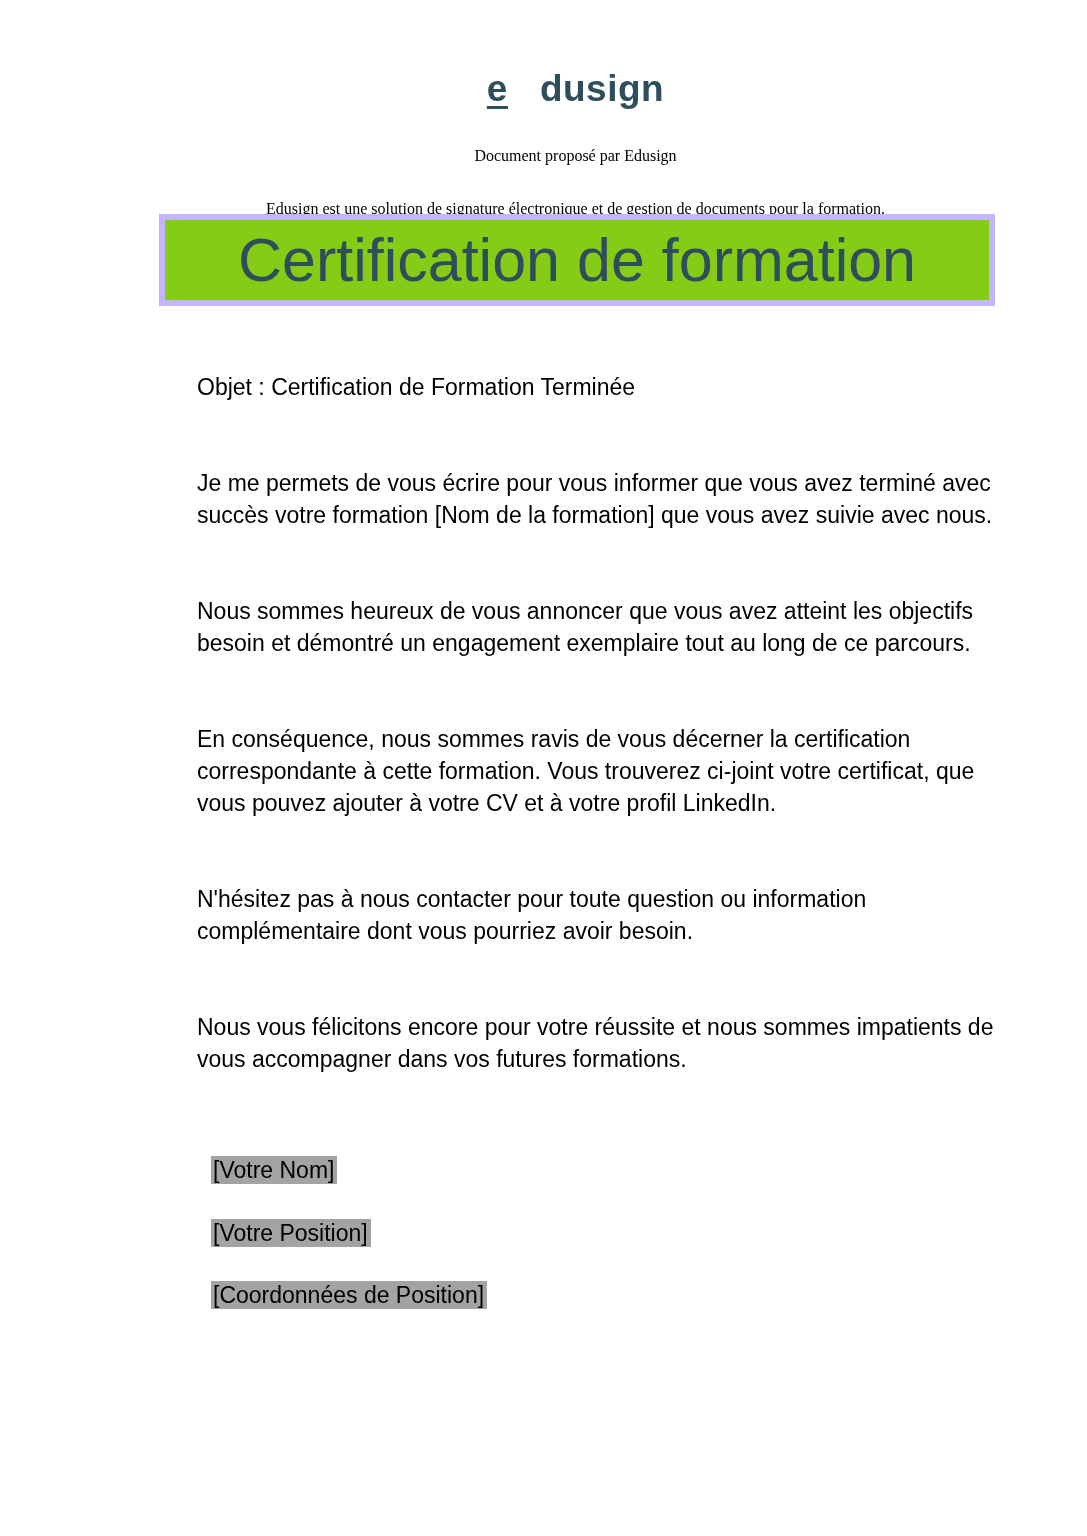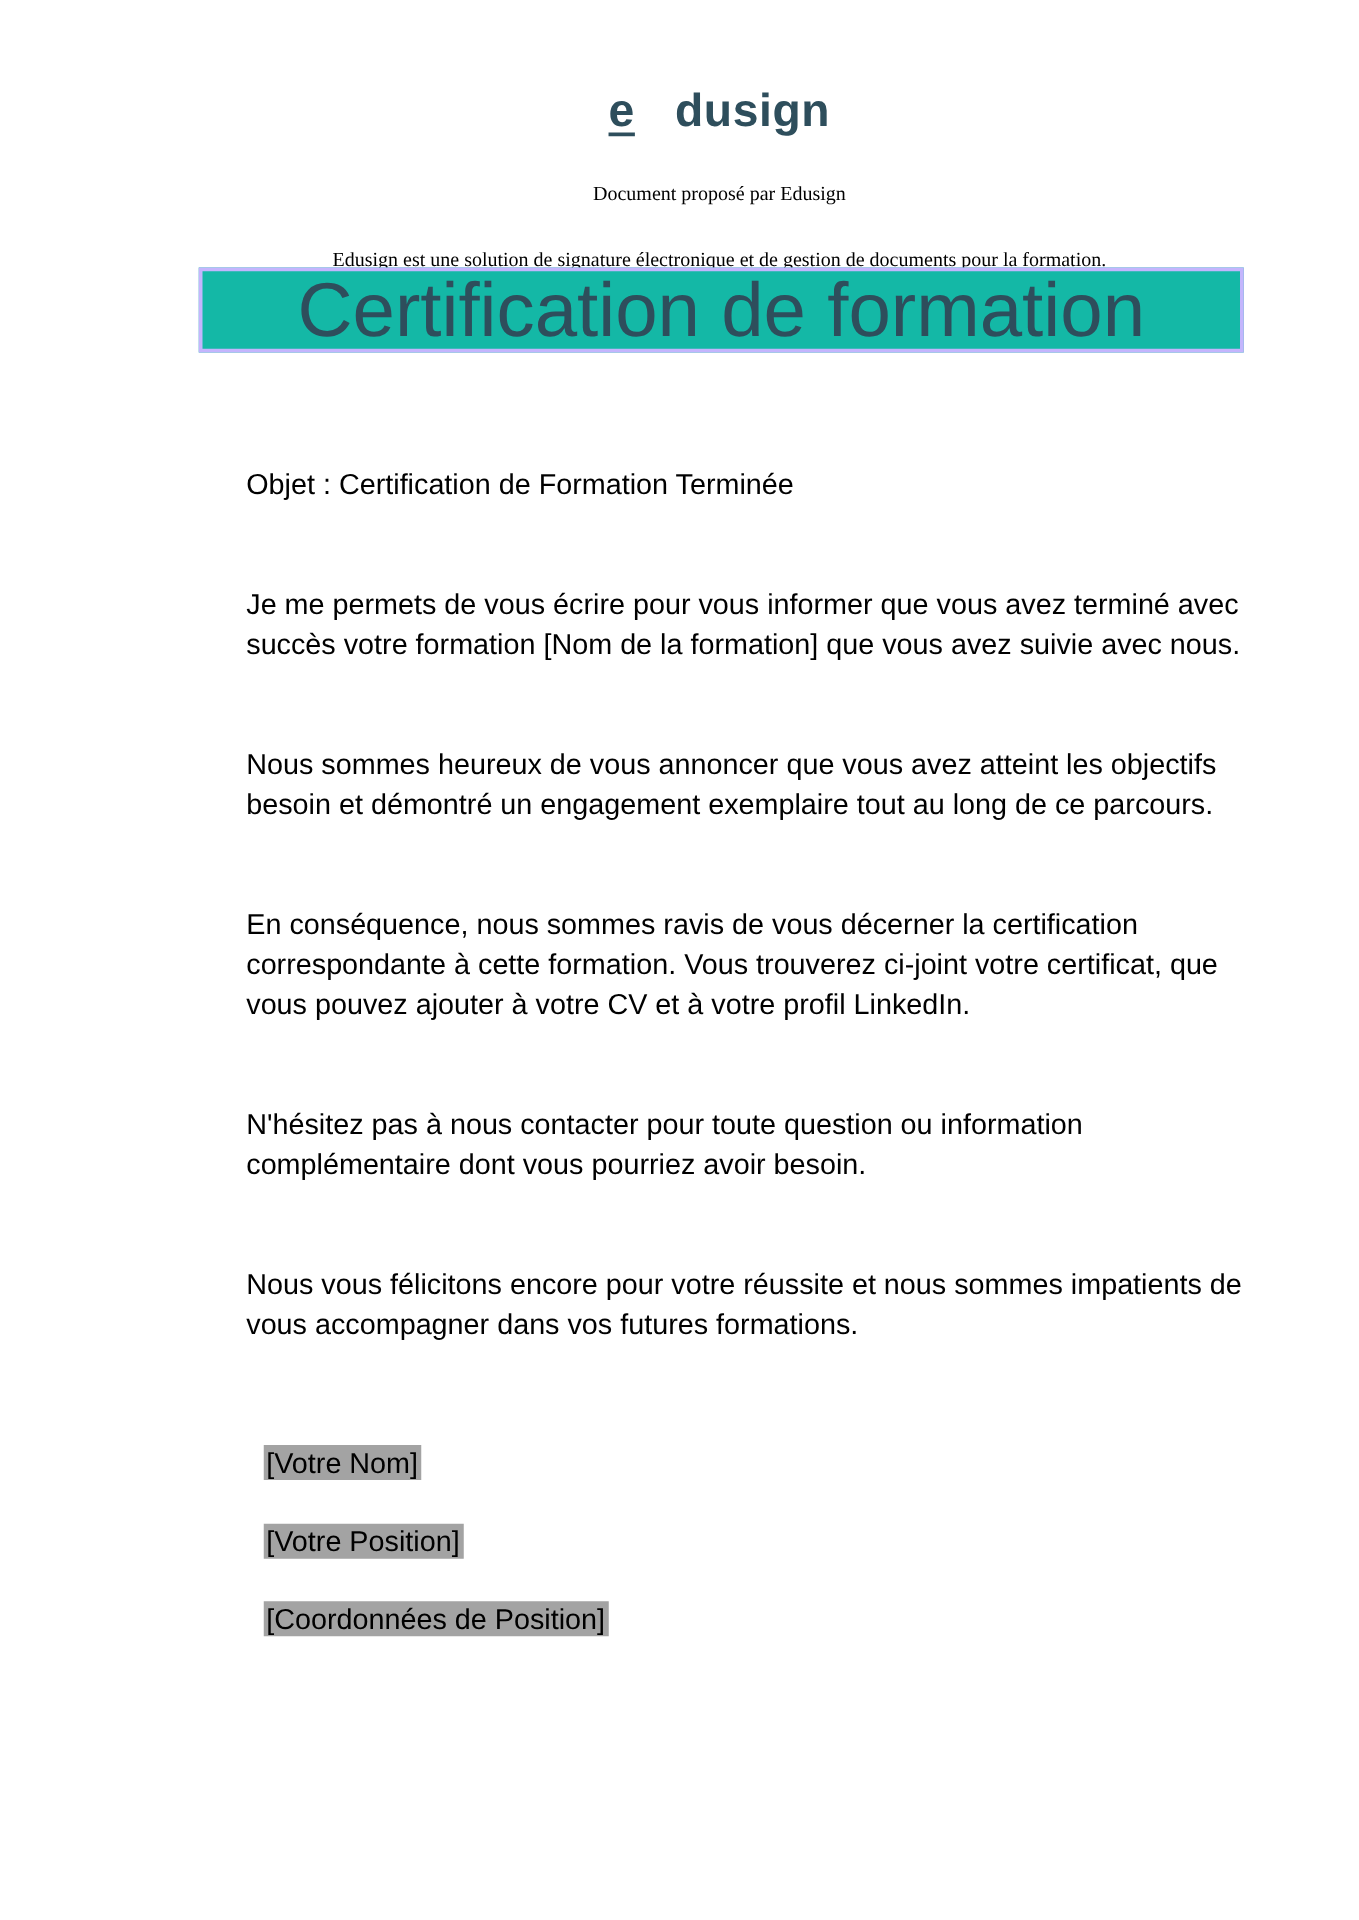--- a/index.html
+++ b/index.html
@@ -49,23 +49,23 @@
     text-decoration: underline;
     cursor: pointer;
   }
 
   
   .title-box {
     position: absolute;
     left: 127px;
     top: 182px;
     width: 836px;
-    height: 68px;
-    border: 3px solid #c4b5fd;
-    background: #14b8a6;
+    height: 92px;
+    border: 6px solid #c4b5fd;
+    background: #84cc16;
     display: flex;
     align-items: center;
     justify-content: center;
   }
   .title-text {
     font-size: 61px;
     font-weight: 400;
     color: #2e4e5c;
     white-space: nowrap;
   }

